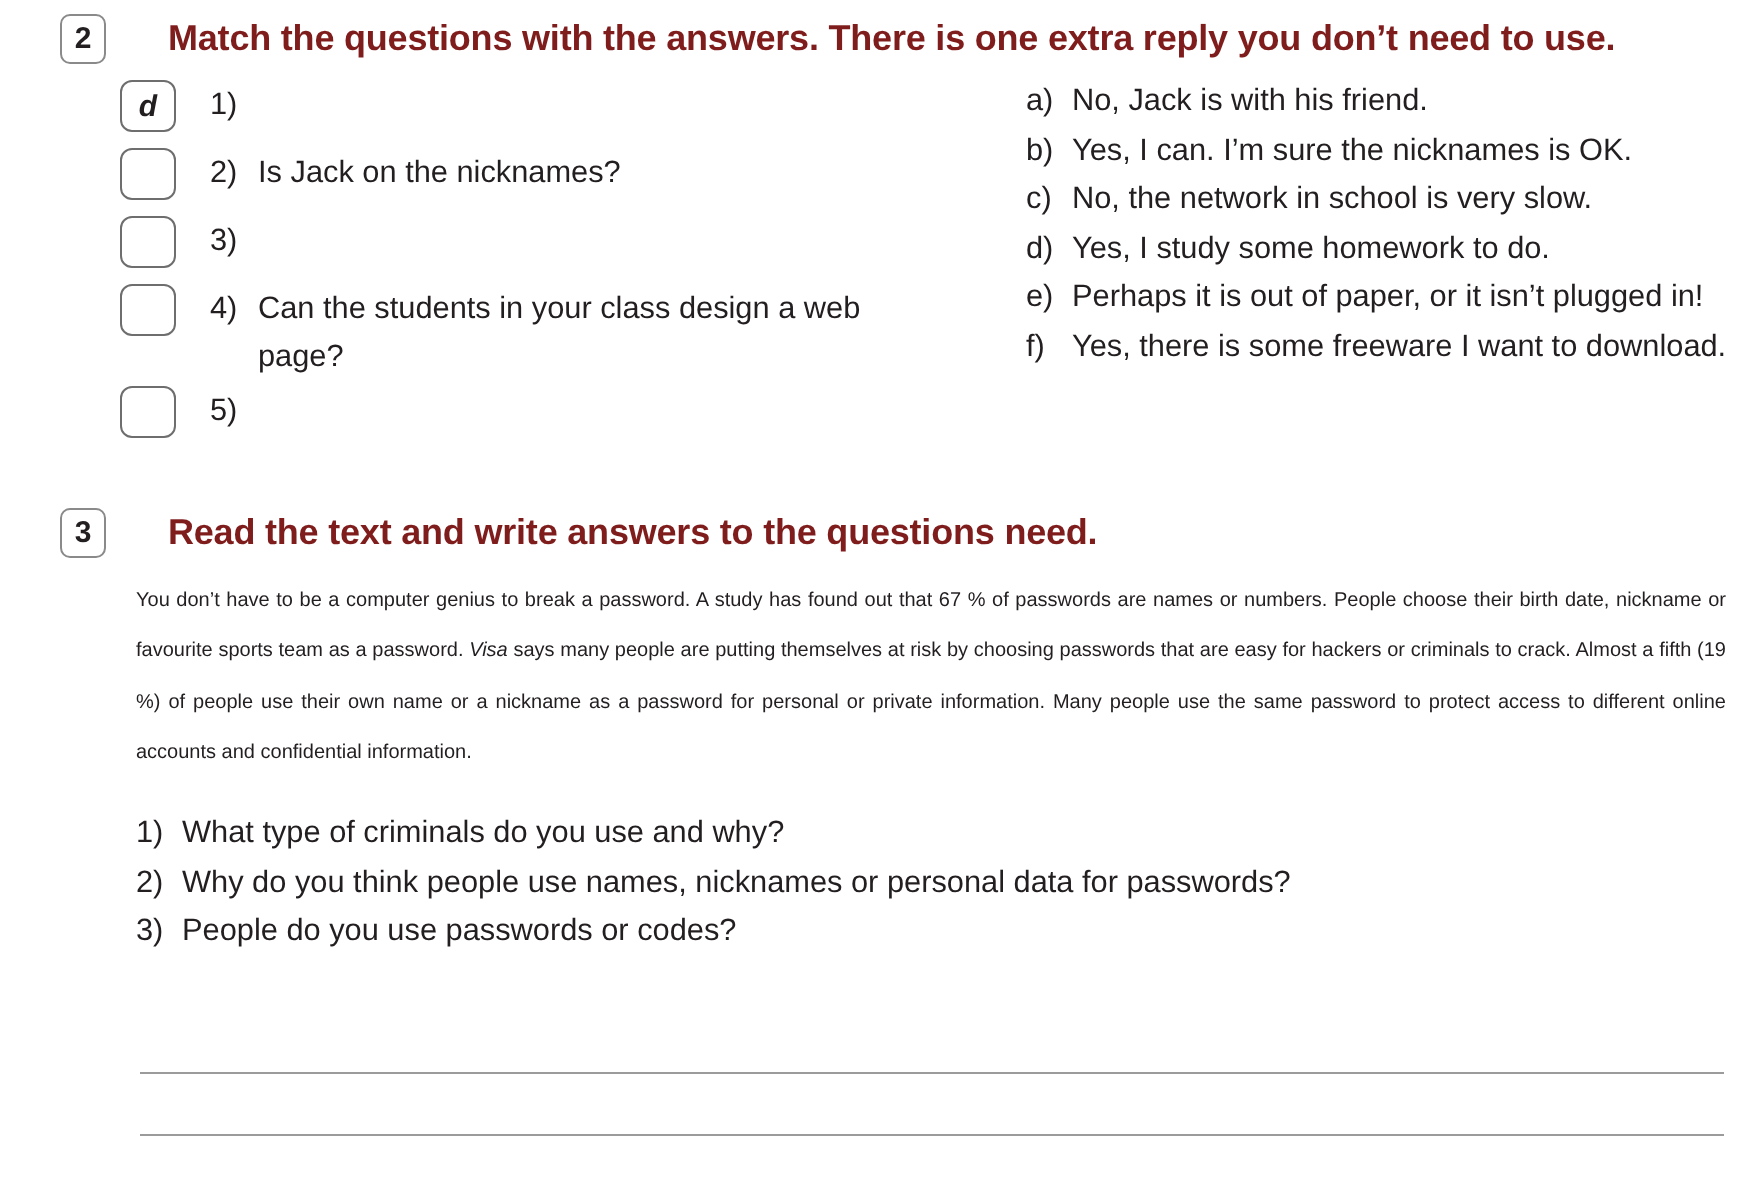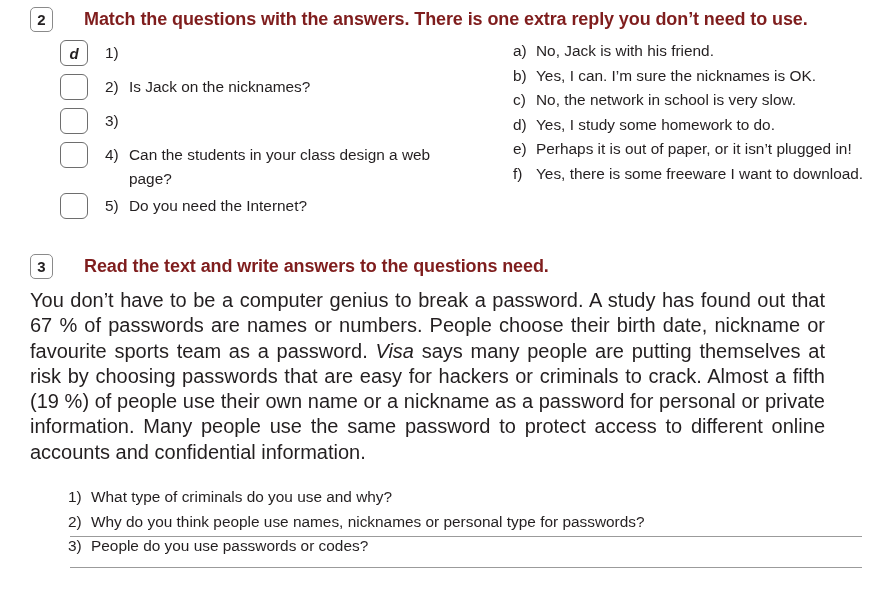--- a/index.html
+++ b/index.html
@@ -140,22 +140,23 @@
   
   #exercise-3 {
     position: absolute;
     left: 30px;
     top: 254px;
     width: 845px;
   }
 
   .reading-text {
     margin-top: 9px;
+    margin-left: 38px;
     width: 795px;
-    font-size: 20px;
+    font-size: 10px;
     line-height: 25.3px;
     text-align: justify;
     text-justify: inter-word;
     color: #231f20;
   }
 
   .reading-text em {
     font-style: italic;
   }
 
@@ -236,21 +237,20 @@
           <div class="q-text-wrap" style="max-width:355px;">
             <span class="q-num">4)</span>
             <span class="q-text">Can the students in your class design a web page?</span>
           </div>
         </div>
 
         <div class="q-row" style="margin-top:-4px;">
           <div class="q-checkbox"></div>
           <div class="q-text-wrap">
             <span class="q-num">5)</span>
-            <span class="q-text">Do you need the Internet?</span>
           </div>
         </div>
 
       </div>
 
       <div class="answers-col">
 
         <div class="a-row">
           <span class="a-label">a)</span>
           <span class="a-text">No, Jack is with his friend.</span>
@@ -297,21 +297,21 @@
       <span>You don’t have to be a computer genius to break a password. A study has found out that 67 % of passwords are names or numbers. People choose their birth date, nickname or favourite sports team as a password. </span><em>Visa</em><span> says many people are putting themselves at risk by choosing passwords that are easy for hackers or criminals to crack. Almost a fifth (19 %) of people use their own name or a nickname as a password for personal or private information. Many people use the same password to protect access to different online accounts and confidential information.</span>
     </p>
 
     <div class="sub-questions">
       <div class="sq-row">
         <span class="sq-num">1)</span>
         <span class="sq-text">What type of criminals do you use and why?</span>
       </div>
       <div class="sq-row">
         <span class="sq-num">2)</span>
-        <span class="sq-text">Why do you think people use names, nicknames or personal type for passwords?</span>
+        <span class="sq-text">Why do you think people use names, nicknames or personal data for passwords?</span>
       </div>
       <div class="sq-row">
         <span class="sq-num">3)</span>
         <span class="sq-text">People do you use passwords or codes?</span>
       </div>
     </div>
 
   </section>
 
   <div class="answer-lines">

